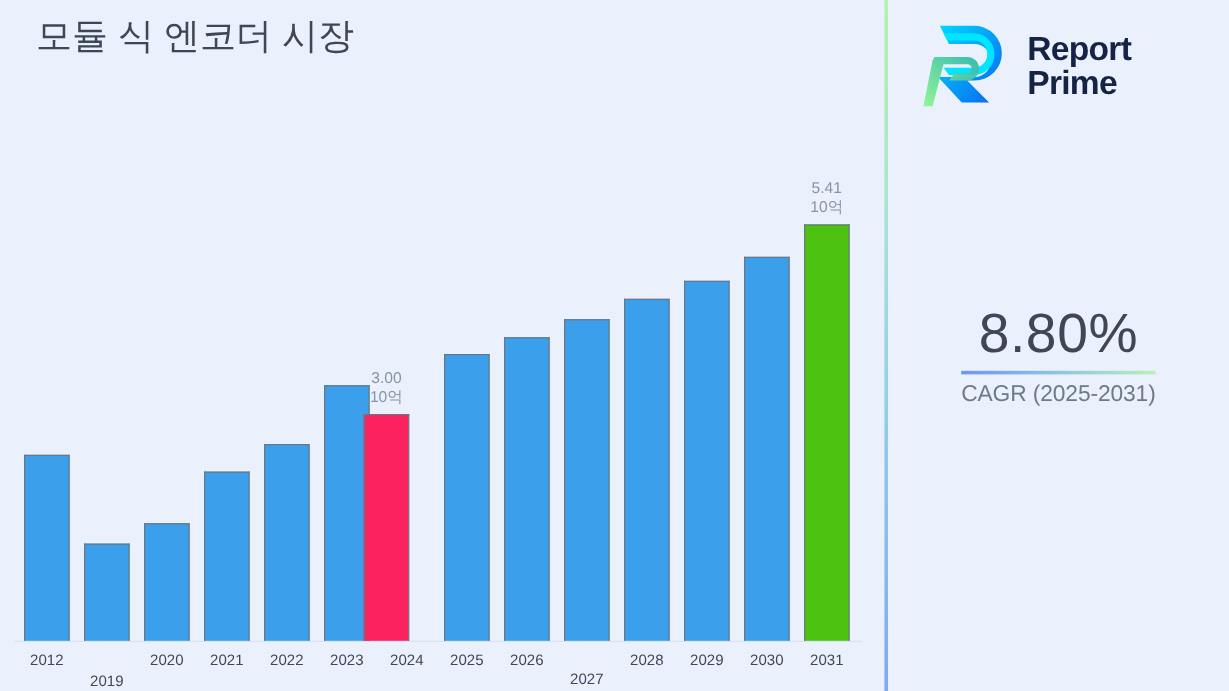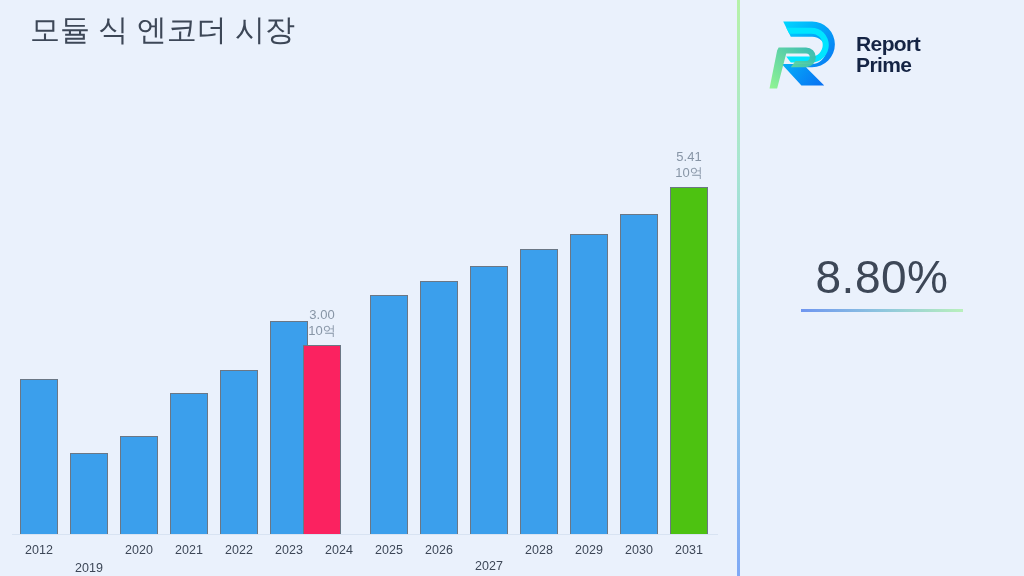--- a/index.html
+++ b/index.html
@@ -129,21 +129,21 @@
     width: 240px;
     height: 86px;
     display: flex;
     align-items: center;
     gap: 12px;
   }
 
   #logo-mark { width: 76px; height: 76px; flex: none; }
 
   #logo-text {
-    font-size: 21px;
+    font-size: 28px;
     font-weight: bold;
     line-height: 0.99;
     color: #152444;
     letter-spacing: -0.6px;
   }
 
   #cagr-block {
     position: absolute;
     left: 0;
     top: 252px;
@@ -276,16 +276,17 @@
       </svg>
       <div id="logo-text">
         <div>Report</div>
         <div>Prime</div>
       </div>
     </div>
 
     <div id="cagr-block">
       <div id="cagr-value">8.80%</div>
       <div id="cagr-rule"></div>
+      <div id="cagr-caption">CAGR (2025-2031)</div>
     </div>
 
   </div>
 </div>
 
 </body></html>

